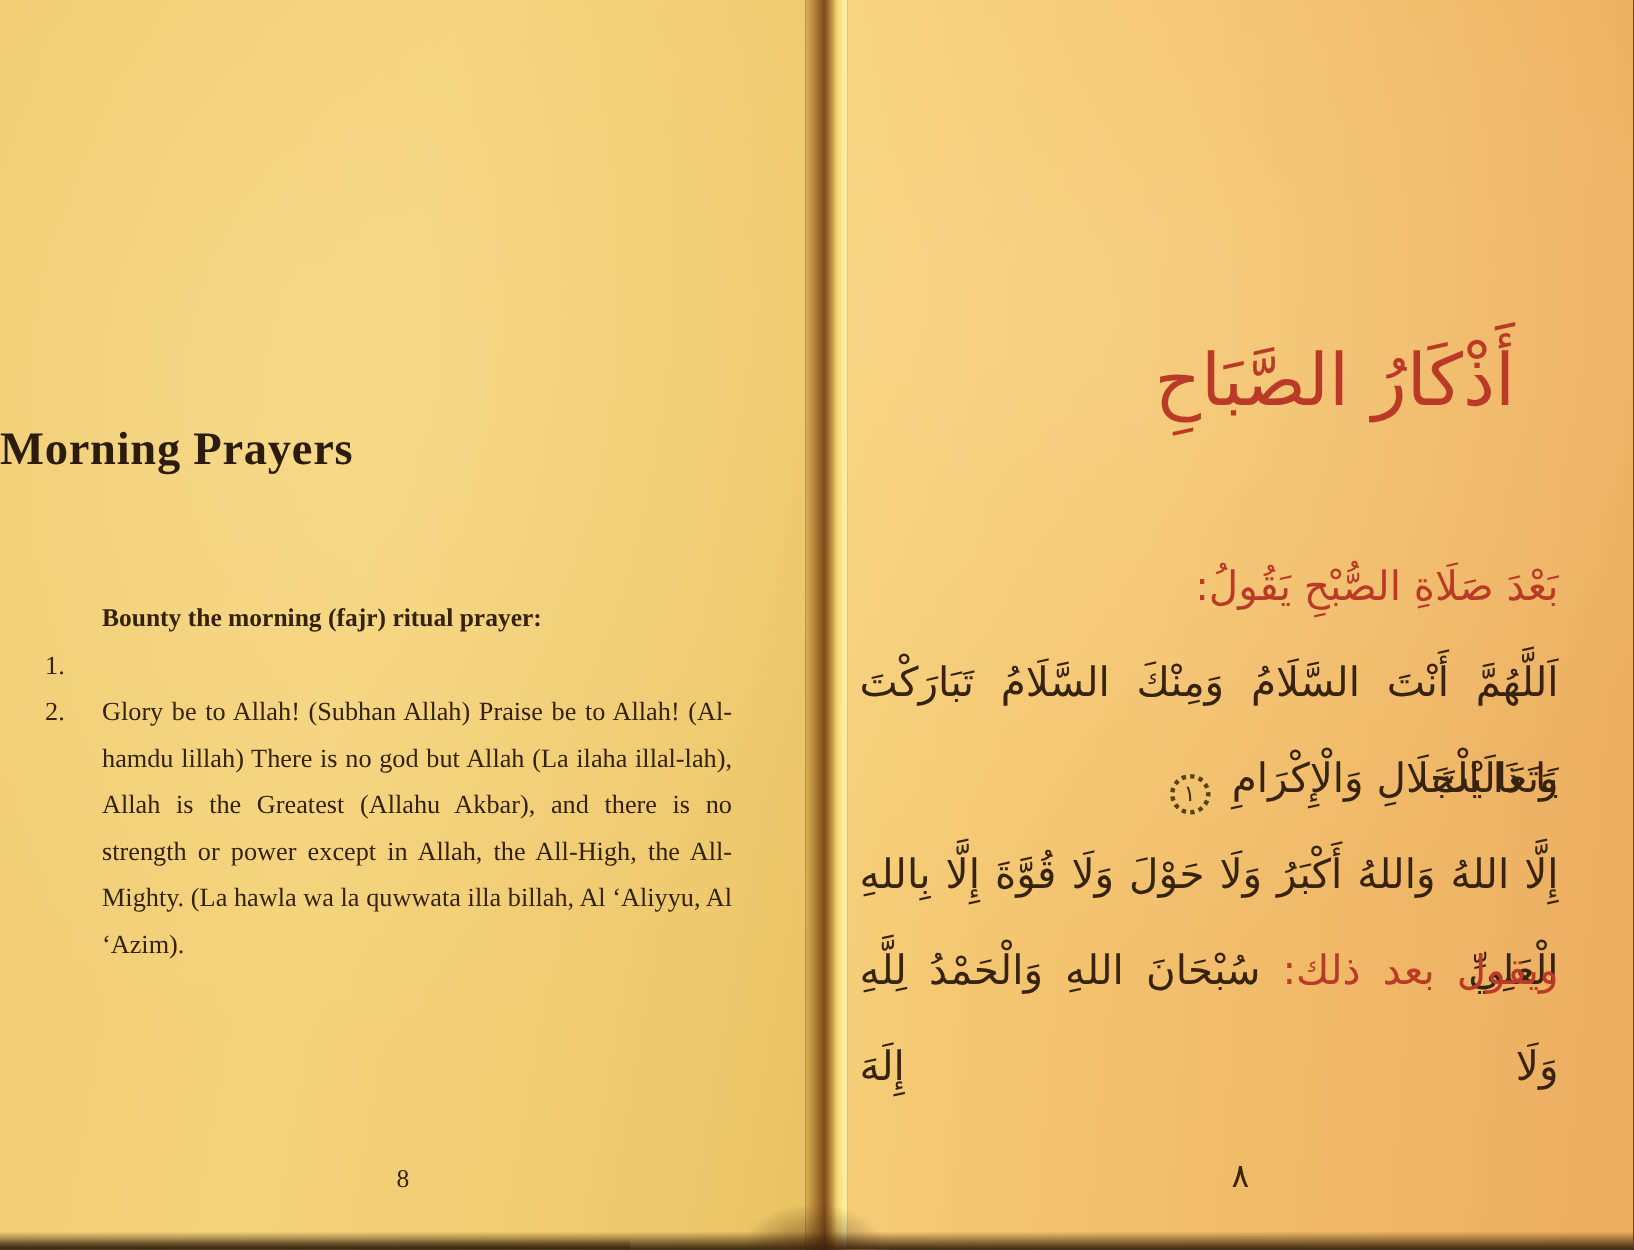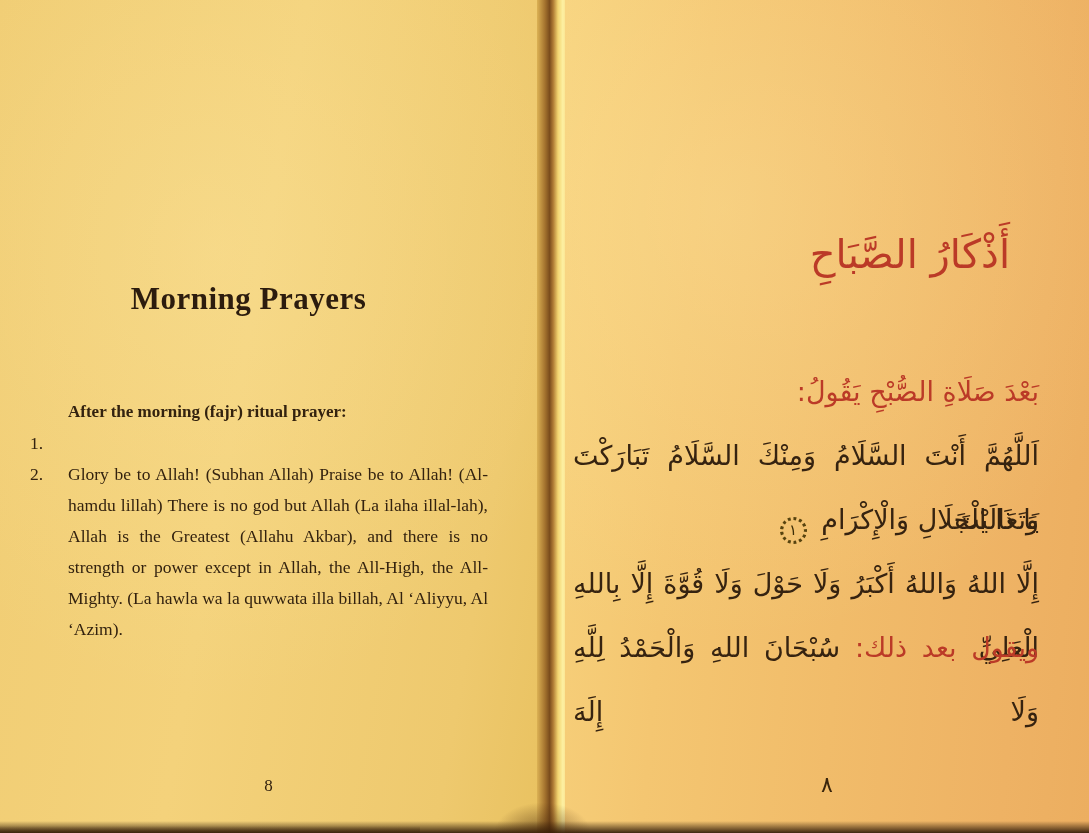--- a/index.html
+++ b/index.html
@@ -41,23 +41,22 @@
     position:absolute;left:0;bottom:0;width:420px;height:7px;
     background:linear-gradient(to top, rgba(60,35,12,.55), rgba(60,35,12,0));
   }
   .gutter-bottom-blob{
     position:absolute;left:495px;bottom:0;width:95px;height:30px;
     background:radial-gradient(ellipse at 50% 100%, rgba(70,38,10,.6), rgba(70,38,10,0) 72%);
   }
   
   .en-title{
     position:absolute;left:0;top:281px;width:425px;margin:0;
-    text-align:center;font-size:31px;font-weight:bold;letter-spacing:.5px;
+    font-size:31px;font-weight:bold;letter-spacing:.5px;
     color:#2c1c0e;
-    padding-left:36px;
   }
   .en-body{
     position:absolute;left:30px;top:396px;width:458px;
     color:#33220f;font-size:17.5px;line-height:31px;
   }
   .en-section-heading{
     font-weight:bold;font-size:17px;margin:0 0 0 38px;padding-bottom:1px;
   }
   .list-item{display:flex;align-items:flex-start;}
   .list-num{flex:0 0 38px;}
@@ -65,21 +64,21 @@
   .list-text p{margin:0;}
   .it{}
   .pagenum-left{
     position:absolute;left:0;top:776px;width:537px;text-align:center;
     font-size:17px;color:#33220f;
   }
   
   .ar{font-family:"DejaVu Sans",sans-serif;direction:rtl;}
   .ar-title{
     position:absolute;right:79px;top:218px;margin:0;
-    font-size:40px;font-weight:normal;line-height:72px;
+    font-size:48px;font-weight:normal;line-height:72px;
     color:#bb3a27;
   }
   .ar-lines{
     position:absolute;left:8px;right:50px;top:360px;
     font-size:27px;color:#362310;
   }
   .ar-line{height:64px;line-height:64px;text-align:right;white-space:nowrap;}
   .ar-line.fill{text-align:justify;text-align-last:justify;white-space:normal;}
   .ar-line.instruction{margin-left:0;padding-left:6px;}
   .red{color:#bb3a27;}
@@ -96,21 +95,21 @@
 </style>
 </head>
 <body>
 
 <div class="stage">
 
   <div class="page-left">
     <h1 class="en-title">Morning Prayers</h1>
 
     <div class="en-body">
-      <p class="en-section-heading">After the morning (fajr) ritual prayer:</p>
+      <p class="en-section-heading">Bounty the morning (fajr) ritual prayer:</p>
 
       <div class="list-item">
         <span class="list-num">1.</span>
         <div class="list-text">
         </div>
       </div>
 
       <div class="list-item">
         <span class="list-num">2.</span>
         <div class="list-text">

